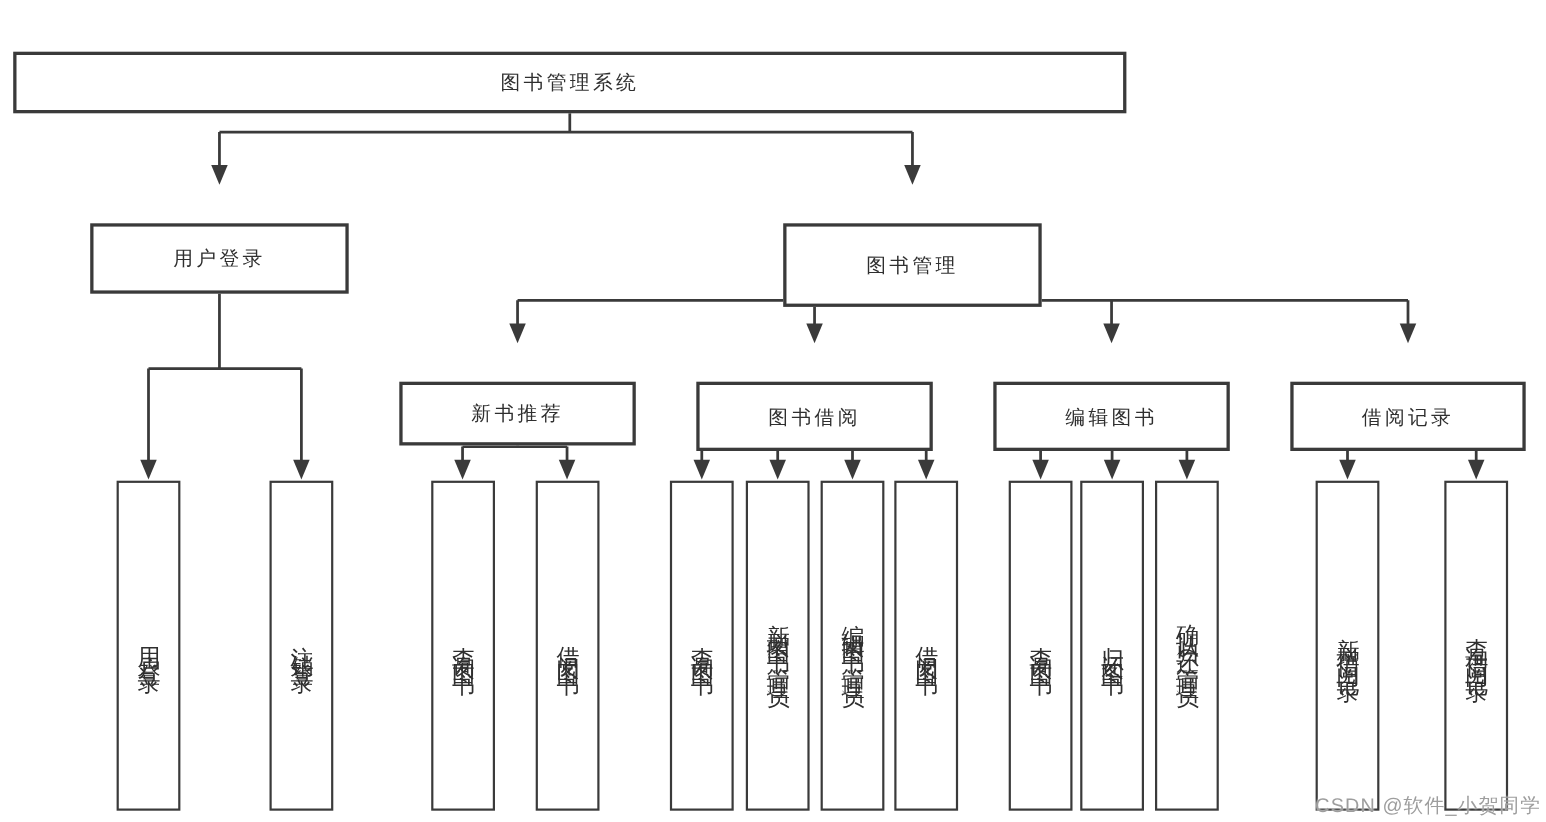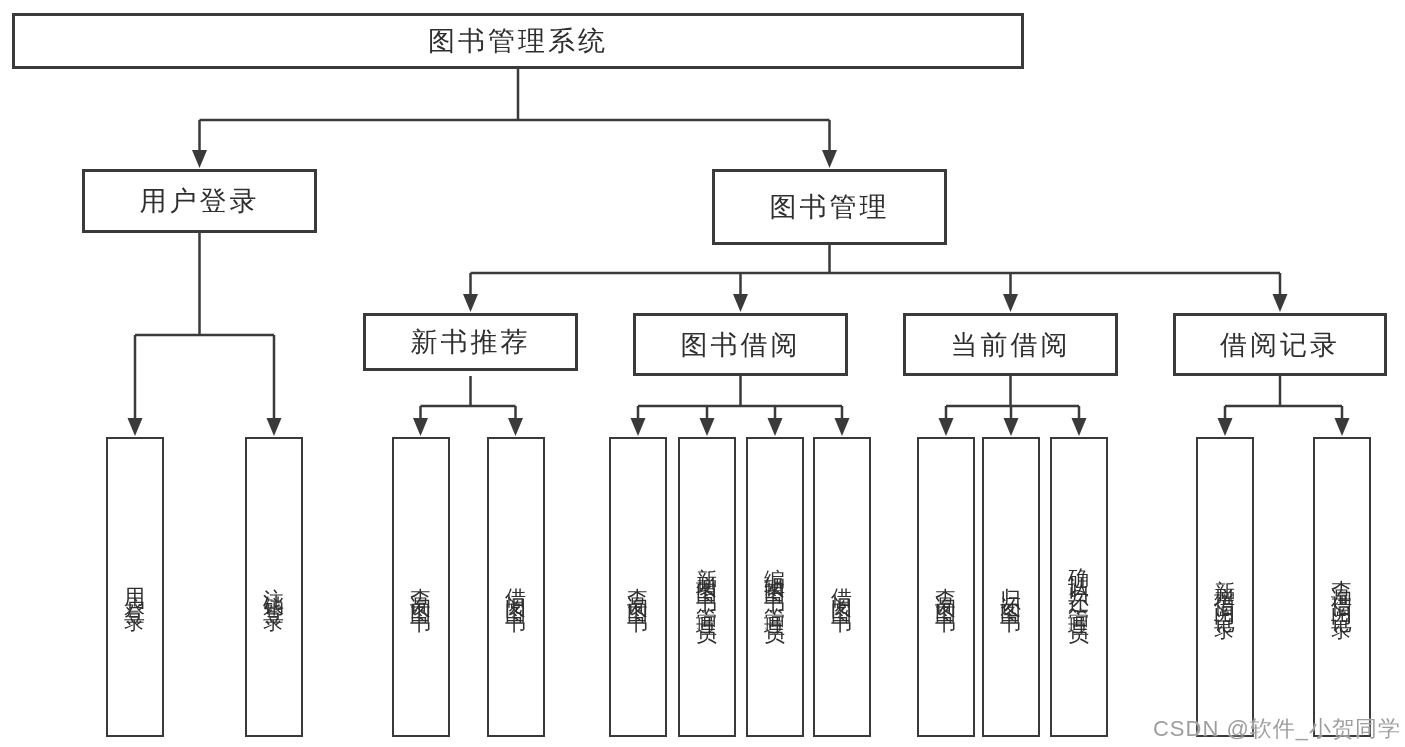--- a/index.html
+++ b/index.html
@@ -25,37 +25,38 @@
     box-sizing: border-box;
     background: #ffffff;
     display: flex;
     align-items: center;
     justify-content: center;
     color: #2f2f2f;
     text-align: center;
   }
   .hnode {
     border: 3px solid #3a3a3a;
-    font-size: 27px;
+    font-size: 18px;
     letter-spacing: 3px;
     white-space: nowrap;
+    margin-top: 34px;
   }
   .vnode {
     border: 2px solid #3a3a3a;
     font-size: 21px;
     letter-spacing: 8px;
     writing-mode: vertical-rl;
     line-height: 1;
     white-space: nowrap;
   }
   .watermark {
     position: absolute;
     right: 4px;
     bottom: 3px;
-    font-size: 22px;
+    font-size: 18px;
     color: #9e9e9e;
     letter-spacing: 1px;
     text-shadow: 0 0 2px #ffffff;
     z-index: 5;
     white-space: nowrap;
     padding-left: 44px;
   }
 </style>
 </head>
 <body>
@@ -95,21 +96,21 @@
     </g>
   </svg>
 
   <div class="hnode" style="left:12px; top:13px; width:1012px; height:56px;">图书管理系统</div>
 
   <div class="hnode" style="left:82px; top:169px; width:235px; height:64px;">用户登录</div>
   <div class="hnode" style="left:712px; top:169px; width:235px; height:76px;">图书管理</div>
 
   <div class="hnode" style="left:363px; top:313px; width:215px; height:58px;">新书推荐</div>
   <div class="hnode" style="left:633px; top:313px; width:215px; height:63px;text-align:right;">图书借阅</div>
-  <div class="hnode" style="left:903px; top:313px; width:215px; height:63px;">当前借阅</div>
+  <div class="hnode" style="left:903px; top:313px; width:215px; height:63px;">编辑图书</div>
   <div class="hnode" style="left:1173px; top:313px; width:214px; height:63px;">借阅记录</div>
 
   <div class="vnode" style="left:106px; top:437px; width:58px; height:300px;">用户登录</div>
   <div class="vnode" style="left:245px; top:437px; width:58px; height:300px;">注销登录</div>
 
   <div class="vnode" style="left:392px; top:437px; width:58px; height:300px;">查询图书</div>
   <div class="vnode" style="left:487px; top:437px; width:58px; height:300px;">借阅图书</div>
 
   <div class="vnode" style="left:609px; top:437px; width:58px; height:300px;">查询图书</div>
   <div class="vnode" style="left:678px; top:437px; width:58px; height:300px;">新增图书（管理员）</div>

